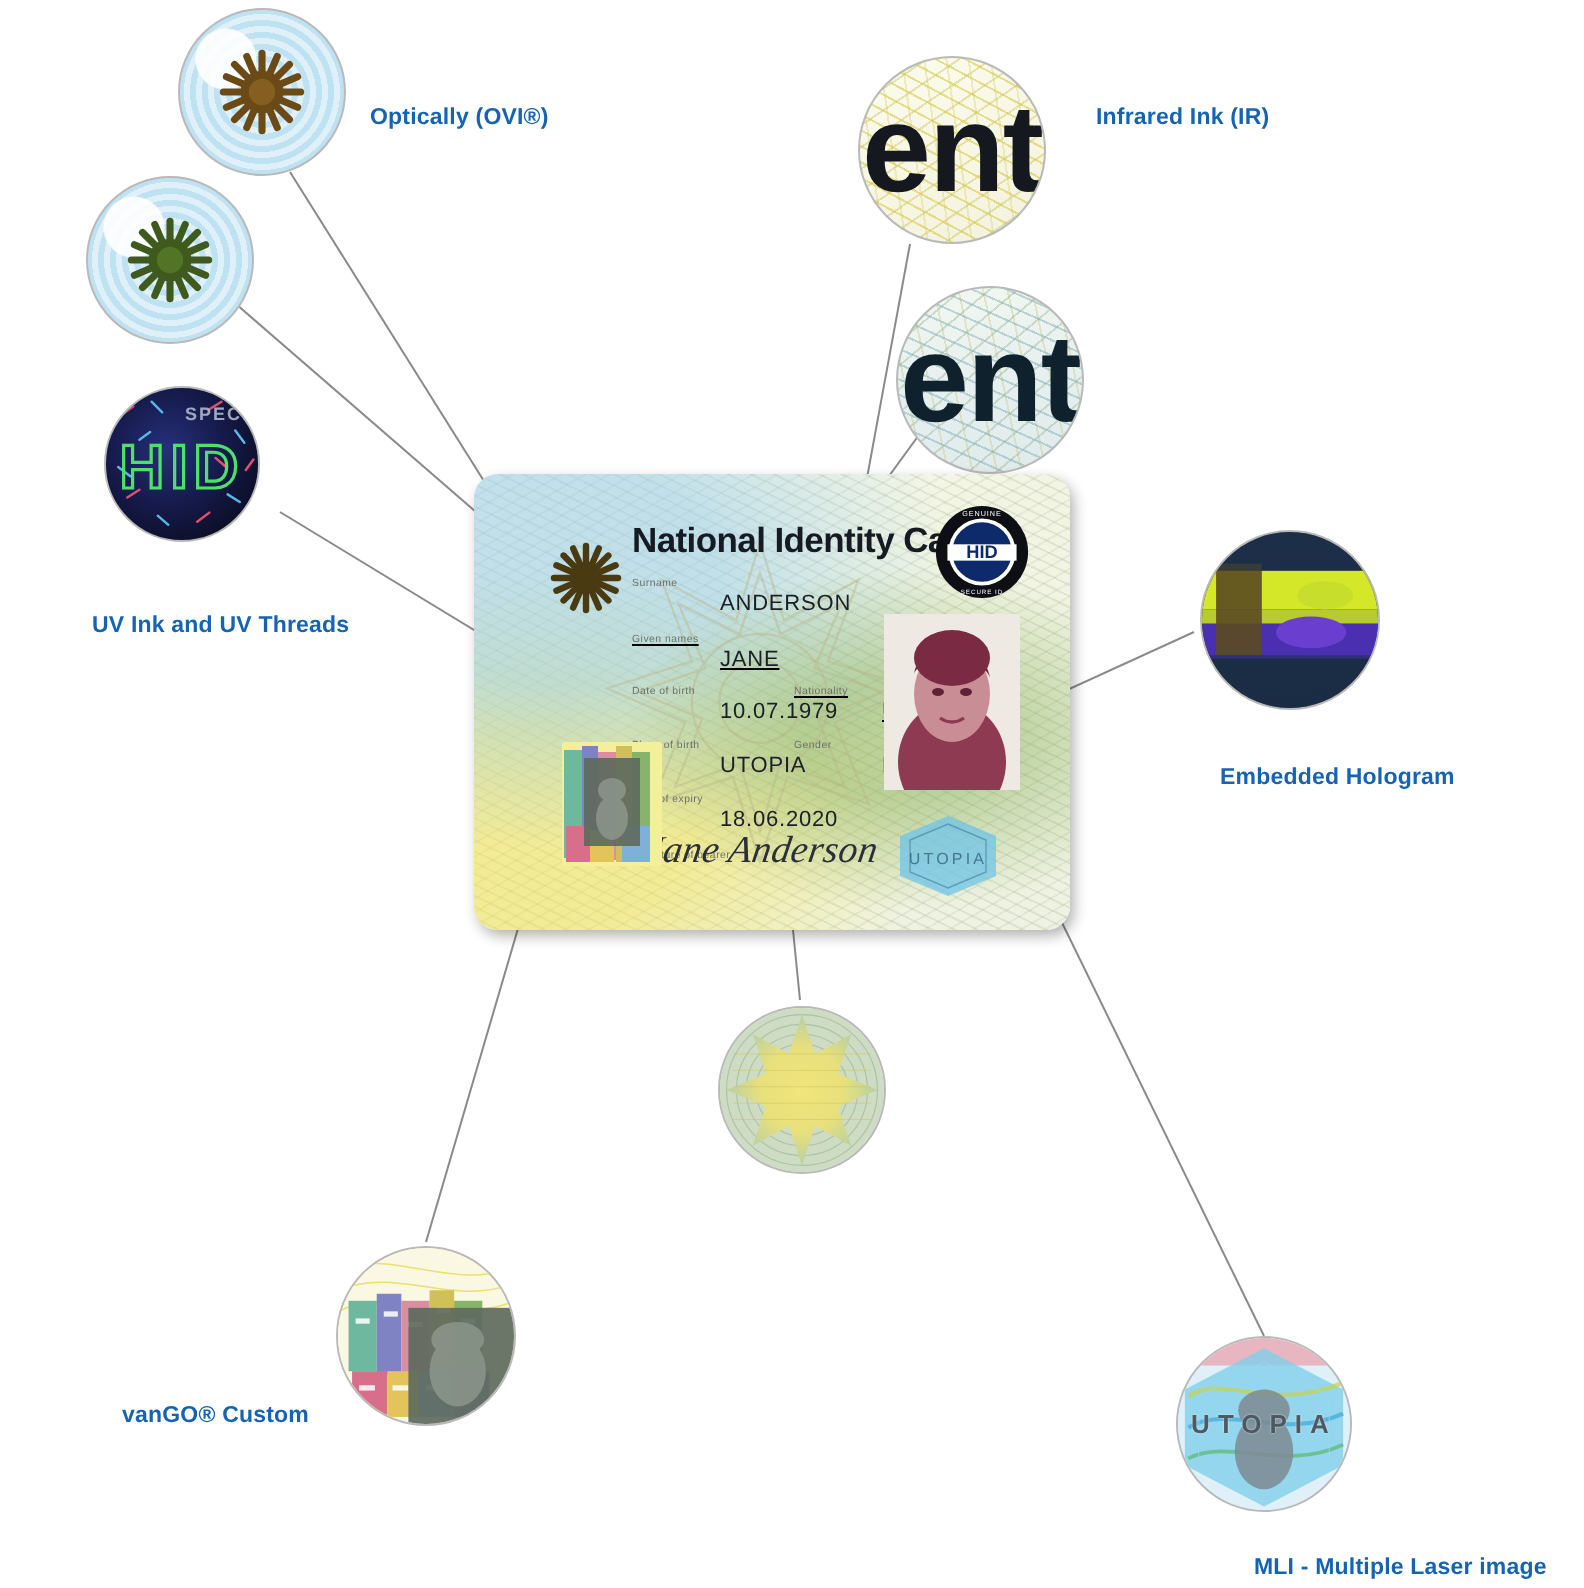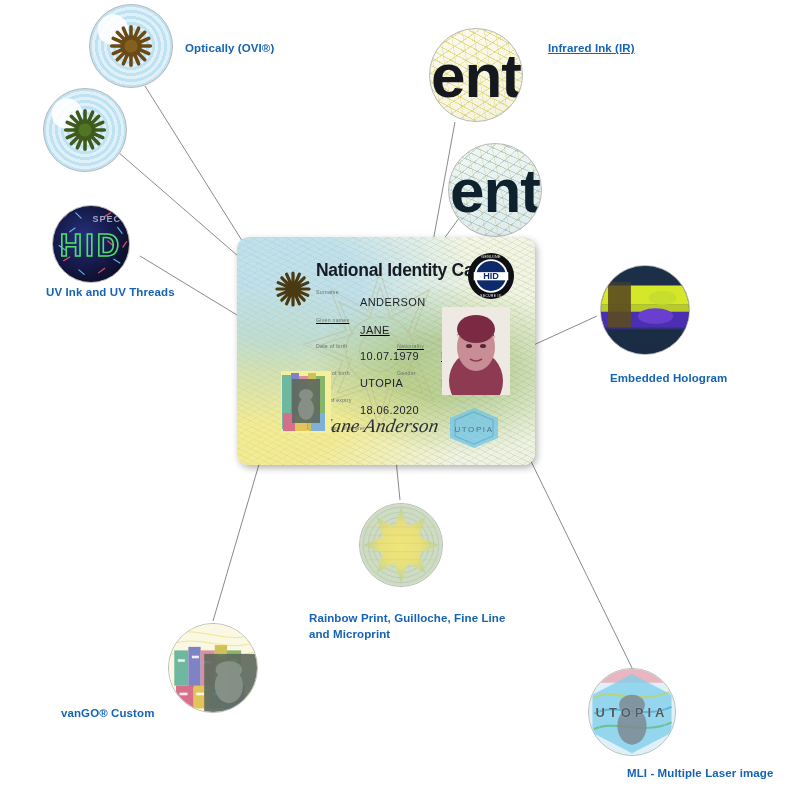--- a/index.html
+++ b/index.html
@@ -6,21 +6,21 @@
   body{width:792px;height:794px;position:relative;overflow:hidden;
        font-family:"Liberation Sans",sans-serif;}
 
   .stage{position:absolute;inset:0;}
 
   
   .lines{position:absolute;left:0;top:0;width:792px;height:794px;pointer-events:none;}
 
   
   .label{position:absolute;color:#1463b4;font-weight:bold;font-size:11.5px;
-         line-height:16px;letter-spacing:.1px;white-space:pre-line;}
+         line-height:16px;letter-spacing:.1px;white-space:pre-line;margin-top:11px;}
 
   
   .mag{position:absolute;border-radius:50%;overflow:hidden;
        border:1px solid #b9b9b9;box-sizing:border-box;background:#fff;}
   .mag .inner{position:absolute;inset:0;}
 
   
   .guil-blue{background:
      radial-gradient(circle at 28% 30%, rgba(255,255,255,.9) 0 18%, rgba(0,0,0,0) 19%),
      repeating-radial-gradient(circle at 50% 50%, #dff0f8 0 3px, #bfe2f2 3px 6px),
@@ -162,21 +162,21 @@
           <line x1="50" y1="50" x2="15" y2="65"></line>
             <line x1="50" y1="50" x2="85" y2="35"></line>
         </g>
       </g>
       <circle cx="50" cy="50" r="13" fill="#557a26" opacity=".85"></circle>
     </svg>
   </div>
 
   <span class="label" style="left:185px;top:40px;">Optically (OVI®)</span>
 
-  <div class="mag uv" style="left:52px;top:205px;width:78px;height:78px;">
+  <div class="mag uv" style="left:52px;top:193px;width:78px;height:78px;">
     <div class="inner">
       <svg viewBox="0 0 100 100" width="100%" height="100%">
         <g stroke-width="1.6" stroke-linecap="round">
           <line x1="10" y1="18" x2="18" y2="12" stroke="#e2506a"></line>
           <line x1="30" y1="9" x2="37" y2="16" stroke="#57b7e8"></line>
           <line x1="68" y1="14" x2="76" y2="9" stroke="#e2506a"></line>
           <line x1="85" y1="28" x2="91" y2="36" stroke="#57b7e8"></line>
           <line x1="8" y1="52" x2="16" y2="58" stroke="#57b7e8"></line>
           <line x1="14" y1="72" x2="22" y2="67" stroke="#e2506a"></line>
           <line x1="34" y1="84" x2="41" y2="90" stroke="#57b7e8"></line>
@@ -185,31 +185,31 @@
           <line x1="92" y1="54" x2="97" y2="47" stroke="#e2506a"></line>
           <line x1="22" y1="34" x2="29" y2="29" stroke="#57b7e8"></line>
           <line x1="72" y1="46" x2="79" y2="52" stroke="#e2506a"></line>
         </g>
       </svg>
     </div>
     <span class="uv-spec">SPECI</span>
     <span class="uv-hid">HID</span>
   </div>
 
-  <span class="label" style="left:46px;top:284px;">UV Ink and UV Threads</span>
+  <span class="label" style="left:46px;top:294px;">UV Ink and UV Threads</span>
 
   <div class="mag guil-yellow" style="left:429px;top:28px;width:94px;height:94px;">
     <span class="zoomtext" style="color:#15181e;">lenti</span>
   </div>
 
   <div class="mag guil-bluegreen" style="left:448px;top:143px;width:94px;height:94px;">
     <span class="zoomtext" style="color:#10212e;">lenti</span>
   </div>
 
-  <span class="label" style="left:548px;top:40px;text-decoration:underline;">Infrared Ink (IR)</span>
+  <span class="label" style="left:548px;top:40px;">Infrared Ink (IR)</span>
 
   <div class="mag holo" style="left:600px;top:265px;width:90px;height:90px;">
     <svg class="inner" viewBox="0 0 100 100" preserveAspectRatio="none">
       <rect x="0" y="22" width="100" height="22" fill="#d4e829"></rect>
       <rect x="0" y="52" width="100" height="20" fill="#4a2fb0"></rect>
       <rect x="0" y="44" width="100" height="8" fill="#d4e829" opacity=".85"></rect>
       <rect x="8" y="18" width="26" height="52" fill="#5b4a20" opacity=".9"></rect>
       <ellipse cx="62" cy="57" rx="20" ry="9" fill="#6a3fd0"></ellipse>
       <ellipse cx="70" cy="36" rx="16" ry="8" fill="#c8de2c"></ellipse>
       <rect x="0" y="70" width="100" height="30" fill="#1d3048" opacity=".55"></rect>
@@ -240,22 +240,20 @@
       <g stroke="#cfc45c" stroke-width=".5" opacity=".7">
         <line x1="8" y1="28" x2="92" y2="28"></line>
           <line x1="8" y1="38" x2="92" y2="38"></line>
         <line x1="8" y1="48" x2="92" y2="48"></line>
           <line x1="8" y1="58" x2="92" y2="58"></line>
         <line x1="8" y1="68" x2="92" y2="68"></line>
       </g>
     </svg>
   </div>
 
-  <span class="label" style="left:309px;top:610px;">Rainbow Print, Guilloche, Fine Line
-and Microprint</span>
 
   <div class="mag vango" style="left:168px;top:623px;width:90px;height:90px;">
     <svg class="inner" viewBox="0 0 100 100">
       <rect width="100" height="100" fill="#faf7e2"></rect>
       <g stroke="#e8de5e" stroke-width=".8" fill="none" opacity=".9">
         <path d="M0,12 C30,0 70,26 100,10"></path>
           <path d="M0,24 C34,10 66,34 100,20"></path>
         <path d="M0,36 C28,22 72,44 100,30"></path>
       </g>
       <g>
@@ -280,21 +278,21 @@
         </g>
       </g>
       <rect x="40" y="34" width="62" height="66" fill="#5e6a5e" opacity=".92"></rect>
       <g fill="#8c968c" opacity=".85">
         <ellipse cx="68" cy="70" rx="16" ry="20"></ellipse>
         <ellipse cx="68" cy="52" rx="15" ry="10"></ellipse>
       </g>
     </svg>
   </div>
 
-  <span class="label" style="left:61px;top:705px;text-align:center;">vanGO® Custom</span>
+  <span class="label" style="left:61px;top:689px;text-align:center;">vanGO® Custom</span>
 
   <div class="mag mli" style="left:588px;top:668px;width:88px;height:88px;">
     <svg class="inner" viewBox="0 0 100 100">
       <rect width="100" height="100" fill="#dff0f8"></rect>
       <rect x="0" y="0" width="100" height="16" fill="#e8b6c0"></rect>
       <polygon points="50,6 96,30 96,74 50,98 4,74 4,30" fill="#7fd0ea" opacity=".8"></polygon>
       <g opacity=".7">
         <path d="M6,34 C26,20 52,44 96,26" stroke="#c9d24a" stroke-width="2.4" fill="none"></path>
         <path d="M6,52 C30,38 60,60 96,44" stroke="#3fa9d8" stroke-width="2.4" fill="none"></path>
         <path d="M6,70 C30,58 62,78 96,62" stroke="#59b86a" stroke-width="2.2" fill="none"></path>

